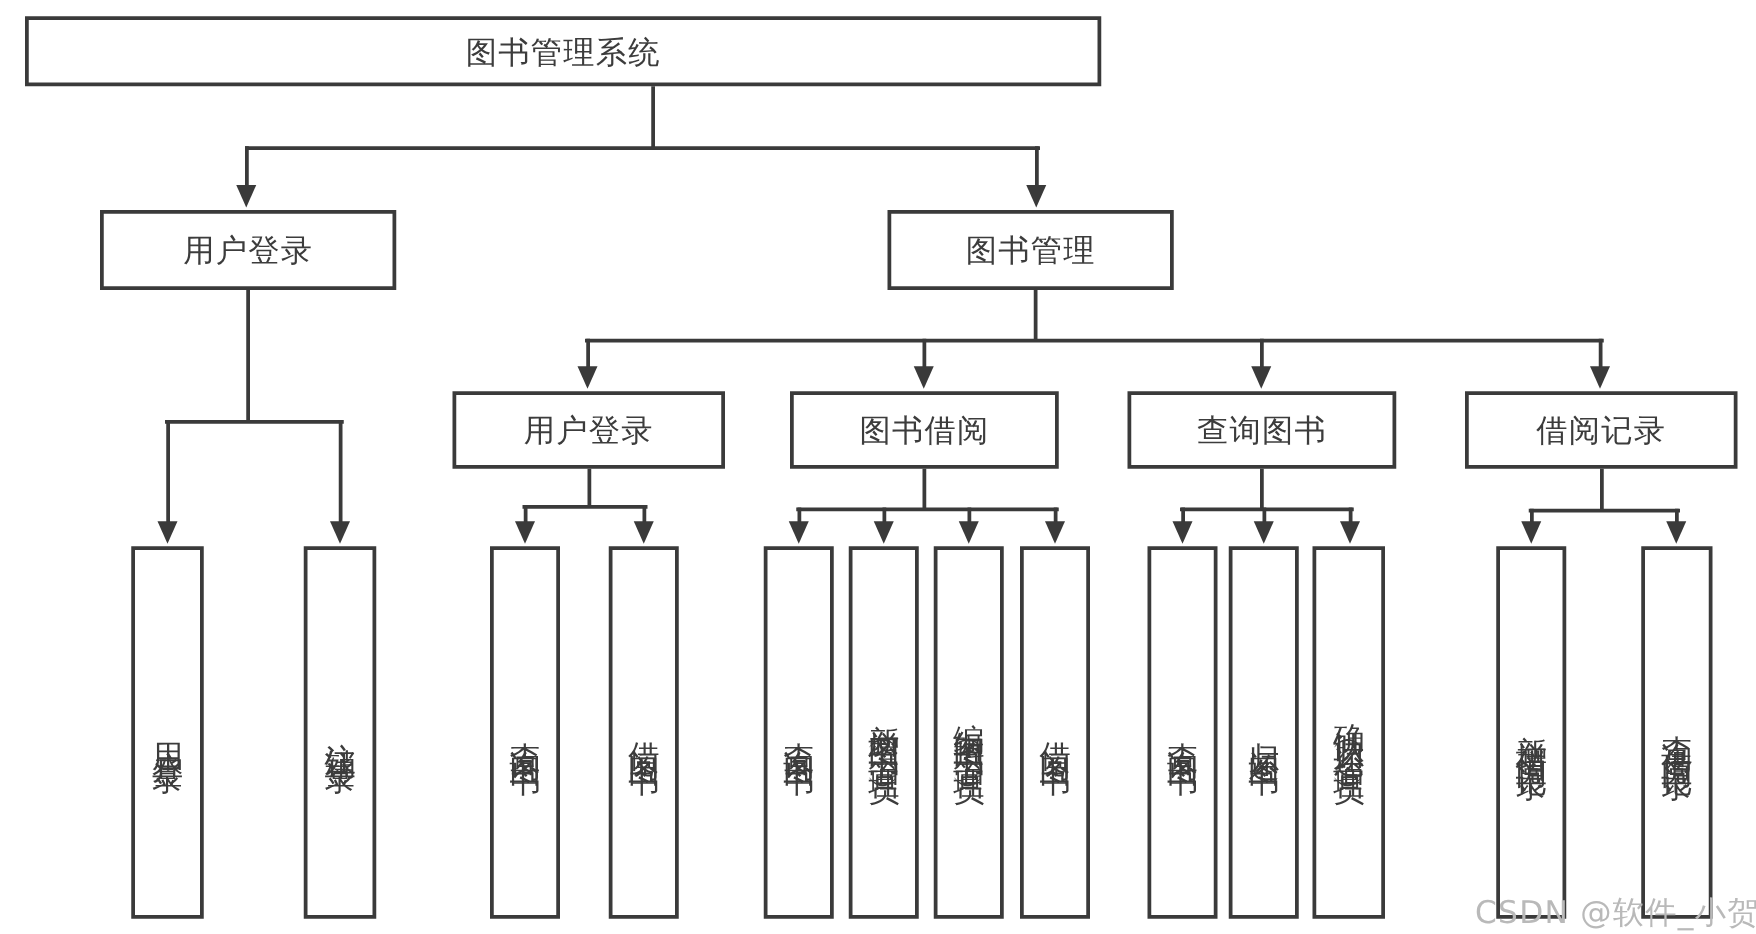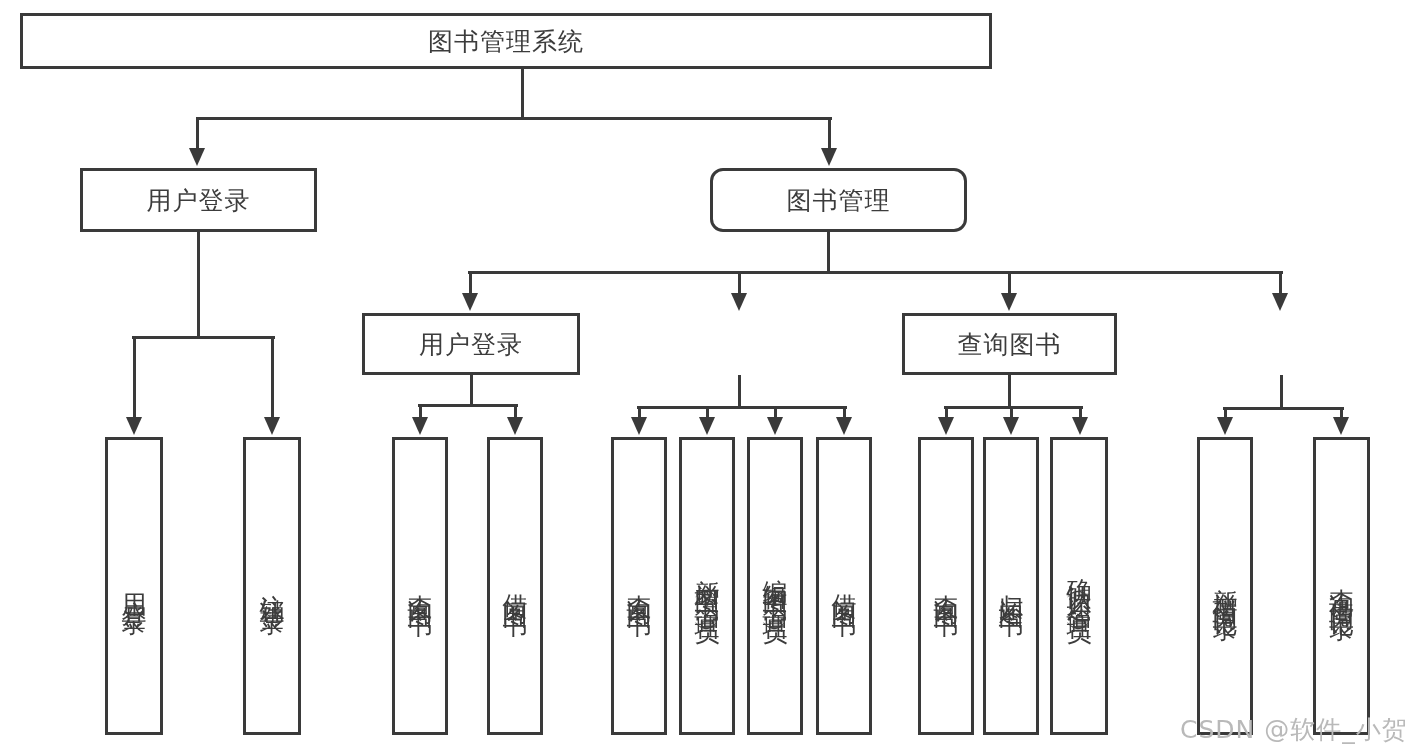--- a/index.html
+++ b/index.html
@@ -13,52 +13,54 @@
   .hline{position:absolute;height:3px;background:#3a3a3a;}
   .ah{position:absolute;width:0;height:0;border-left:8px solid transparent;
       border-right:8px solid transparent;border-top:18px solid #3a3a3a;}
   .wm{position:absolute;font-size:25px;color:#b9b9b9;letter-spacing:1px;z-index:10;white-space:nowrap;}
 </style>
 </head>
 <body>
 
 <div id="canvas">
 
-  <div class="node h" style="left:20px;top:13px;width:972px;height:56px;font-family:Liberation Mono, monospace;">图书管理系统</div>
+  <div class="node h" style="left:20px;top:13px;width:861px;height:56px;font-family:Liberation Mono, monospace;">图书管理系统</div>
 
   <div class="vline" style="left:521px;top:69px;height:50px;"></div>
   <div class="hline" style="left:196px;top:117px;width:636px;"></div>
   <div class="vline" style="left:196px;top:117px;height:33px;"></div>
   <div class="ah" style="left:189px;top:148px;"></div>
   <div class="vline" style="left:828px;top:117px;height:33px;"></div>
   <div class="ah" style="left:821px;top:148px;"></div>
 
   <div class="node h" style="left:80px;top:168px;width:237px;height:64px;">用户登录</div>
-  <div class="node h" style="left:710px;top:168px;width:257px;height:64px;border-radius:13px;">图书管理</div>
+  <div class="node h" style="left:710px;top:168px;width:229px;height:64px;">图书管理</div>
 
   <div class="vline" style="left:197px;top:232px;height:106px;"></div>
   <div class="hline" style="left:132px;top:336px;width:143px;"></div>
   <div class="vline" style="left:133px;top:336px;height:83px;"></div>
   <div class="ah" style="left:126px;top:417px;"></div>
   <div class="vline" style="left:271px;top:336px;height:83px;"></div>
   <div class="ah" style="left:264px;top:417px;"></div>
 
   <div class="vline" style="left:827px;top:232px;height:41px;"></div>
   <div class="hline" style="left:468px;top:271px;width:815px;"></div>
   <div class="vline" style="left:469px;top:271px;height:24px;"></div>
   <div class="ah" style="left:462px;top:293px;"></div>
   <div class="vline" style="left:738px;top:271px;height:24px;"></div>
   <div class="ah" style="left:731px;top:293px;"></div>
   <div class="vline" style="left:1008px;top:271px;height:24px;"></div>
   <div class="ah" style="left:1001px;top:293px;"></div>
   <div class="vline" style="left:1279px;top:271px;height:24px;"></div>
   <div class="ah" style="left:1272px;top:293px;"></div>
 
   <div class="node h" style="left:362px;top:313px;width:218px;height:62px;">用户登录</div>
+  <div class="node h" style="left:632px;top:313px;width:215px;height:62px;">图书借阅</div>
   <div class="node h" style="left:902px;top:313px;width:215px;height:62px;">查询图书</div>
+  <div class="node h" style="left:1172px;top:313px;width:218px;height:62px;">借阅记录</div>
 
   <div class="vline" style="left:470px;top:375px;height:31px;"></div>
   <div class="hline" style="left:418px;top:404px;width:100px;"></div>
   <div class="vline" style="left:419px;top:404px;height:15px;"></div>
   <div class="ah" style="left:412px;top:417px;"></div>
   <div class="vline" style="left:514px;top:404px;height:15px;"></div>
   <div class="ah" style="left:507px;top:417px;"></div>
 
   <div class="vline" style="left:738px;top:375px;height:33px;"></div>
   <div class="hline" style="left:637px;top:406px;width:210px;"></div>

